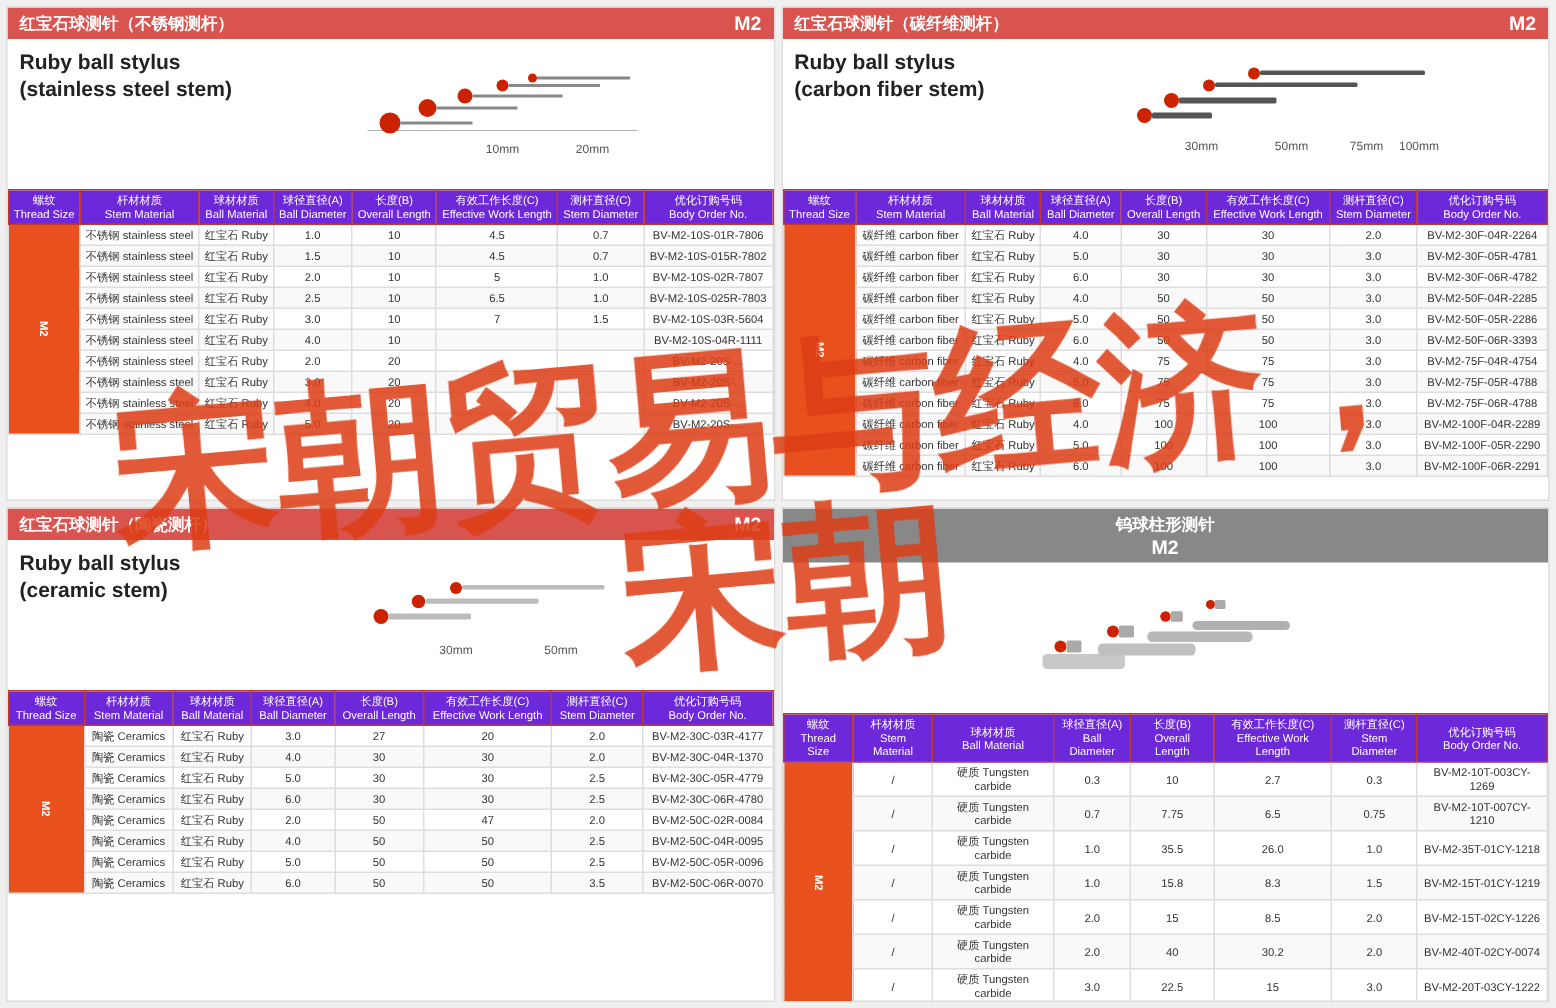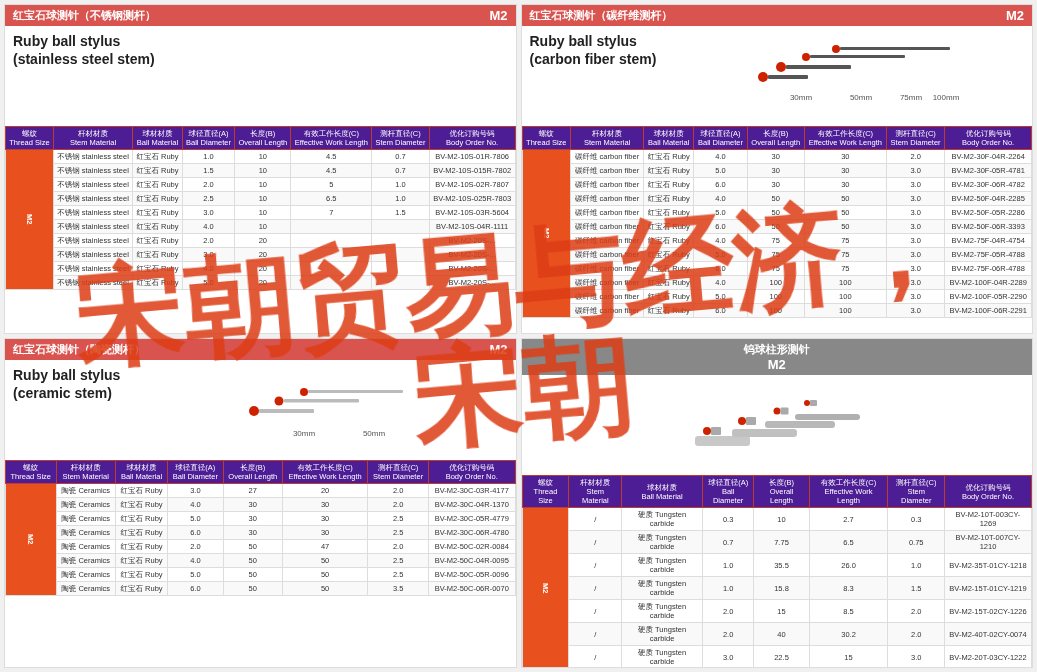--- a/index.html
+++ b/index.html
@@ -79,21 +79,21 @@
     }
 
     .data-table {
       width: 100%;
       border-collapse: collapse;
       font-size: 7.5px;
       flex: 1;
     }
 
     .data-table th {
-      background: #4c1d95;
+      background: #6d28d9;
       color: #fff;
       padding: 2px 3px;
       text-align: center;
       border: 1px solid #c0392b;
       font-weight: normal;
       line-height: 1.2;
     }
 
     .data-table td {
       border: 1px solid #ddd;
@@ -152,20 +152,39 @@
       <span>红宝石球测针（不锈钢测杆）</span>
       <span class="m2-badge">M2</span>
     </div>
     <div class="panel-body">
       <div class="product-section">
         <div>
           <div class="product-title">
             <span>Ruby ball stylus</span><br>
             <span>(stainless steel stem)</span>
           </div>
+        </div>
+        <div class="product-diagram">
+          <svg width="200" height="75" viewBox="0 0 200 75">
+
+            <line x1="10" y1="55" x2="190" y2="55" stroke="#999" stroke-width="0.5"></line>
+
+            <circle cx="25" cy="50" r="7" fill="#cc2200"></circle>
+            <line x1="32" y1="50" x2="80" y2="50" stroke="#888" stroke-width="2"></line>
+            <circle cx="50" cy="40" r="6" fill="#cc2200"></circle>
+            <line x1="56" y1="40" x2="110" y2="40" stroke="#888" stroke-width="2"></line>
+            <circle cx="75" cy="32" r="5" fill="#cc2200"></circle>
+            <line x1="80" y1="32" x2="140" y2="32" stroke="#888" stroke-width="2"></line>
+            <circle cx="100" cy="25" r="4" fill="#cc2200"></circle>
+            <line x1="104" y1="25" x2="165" y2="25" stroke="#888" stroke-width="2"></line>
+            <circle cx="120" cy="20" r="3" fill="#cc2200"></circle>
+            <line x1="123" y1="20" x2="185" y2="20" stroke="#888" stroke-width="2"></line>
+            <text x="100" y="70" text-anchor="middle" font-size="8" fill="#555">10mm</text>
+            <text x="160" y="70" text-anchor="middle" font-size="8" fill="#555">20mm</text>
+          </svg>
         </div>
       </div>
       <div style="overflow-y:auto;flex:1;">
         <table class="data-table">
           <thead>
             <tr>
               <th>螺纹<br>Thread Size</th>
               <th>杆材材质<br>Stem Material</th>
               <th>球材材质<br>Ball Material</th>
               <th>球径直径(A)<br>Ball Diameter</th>

